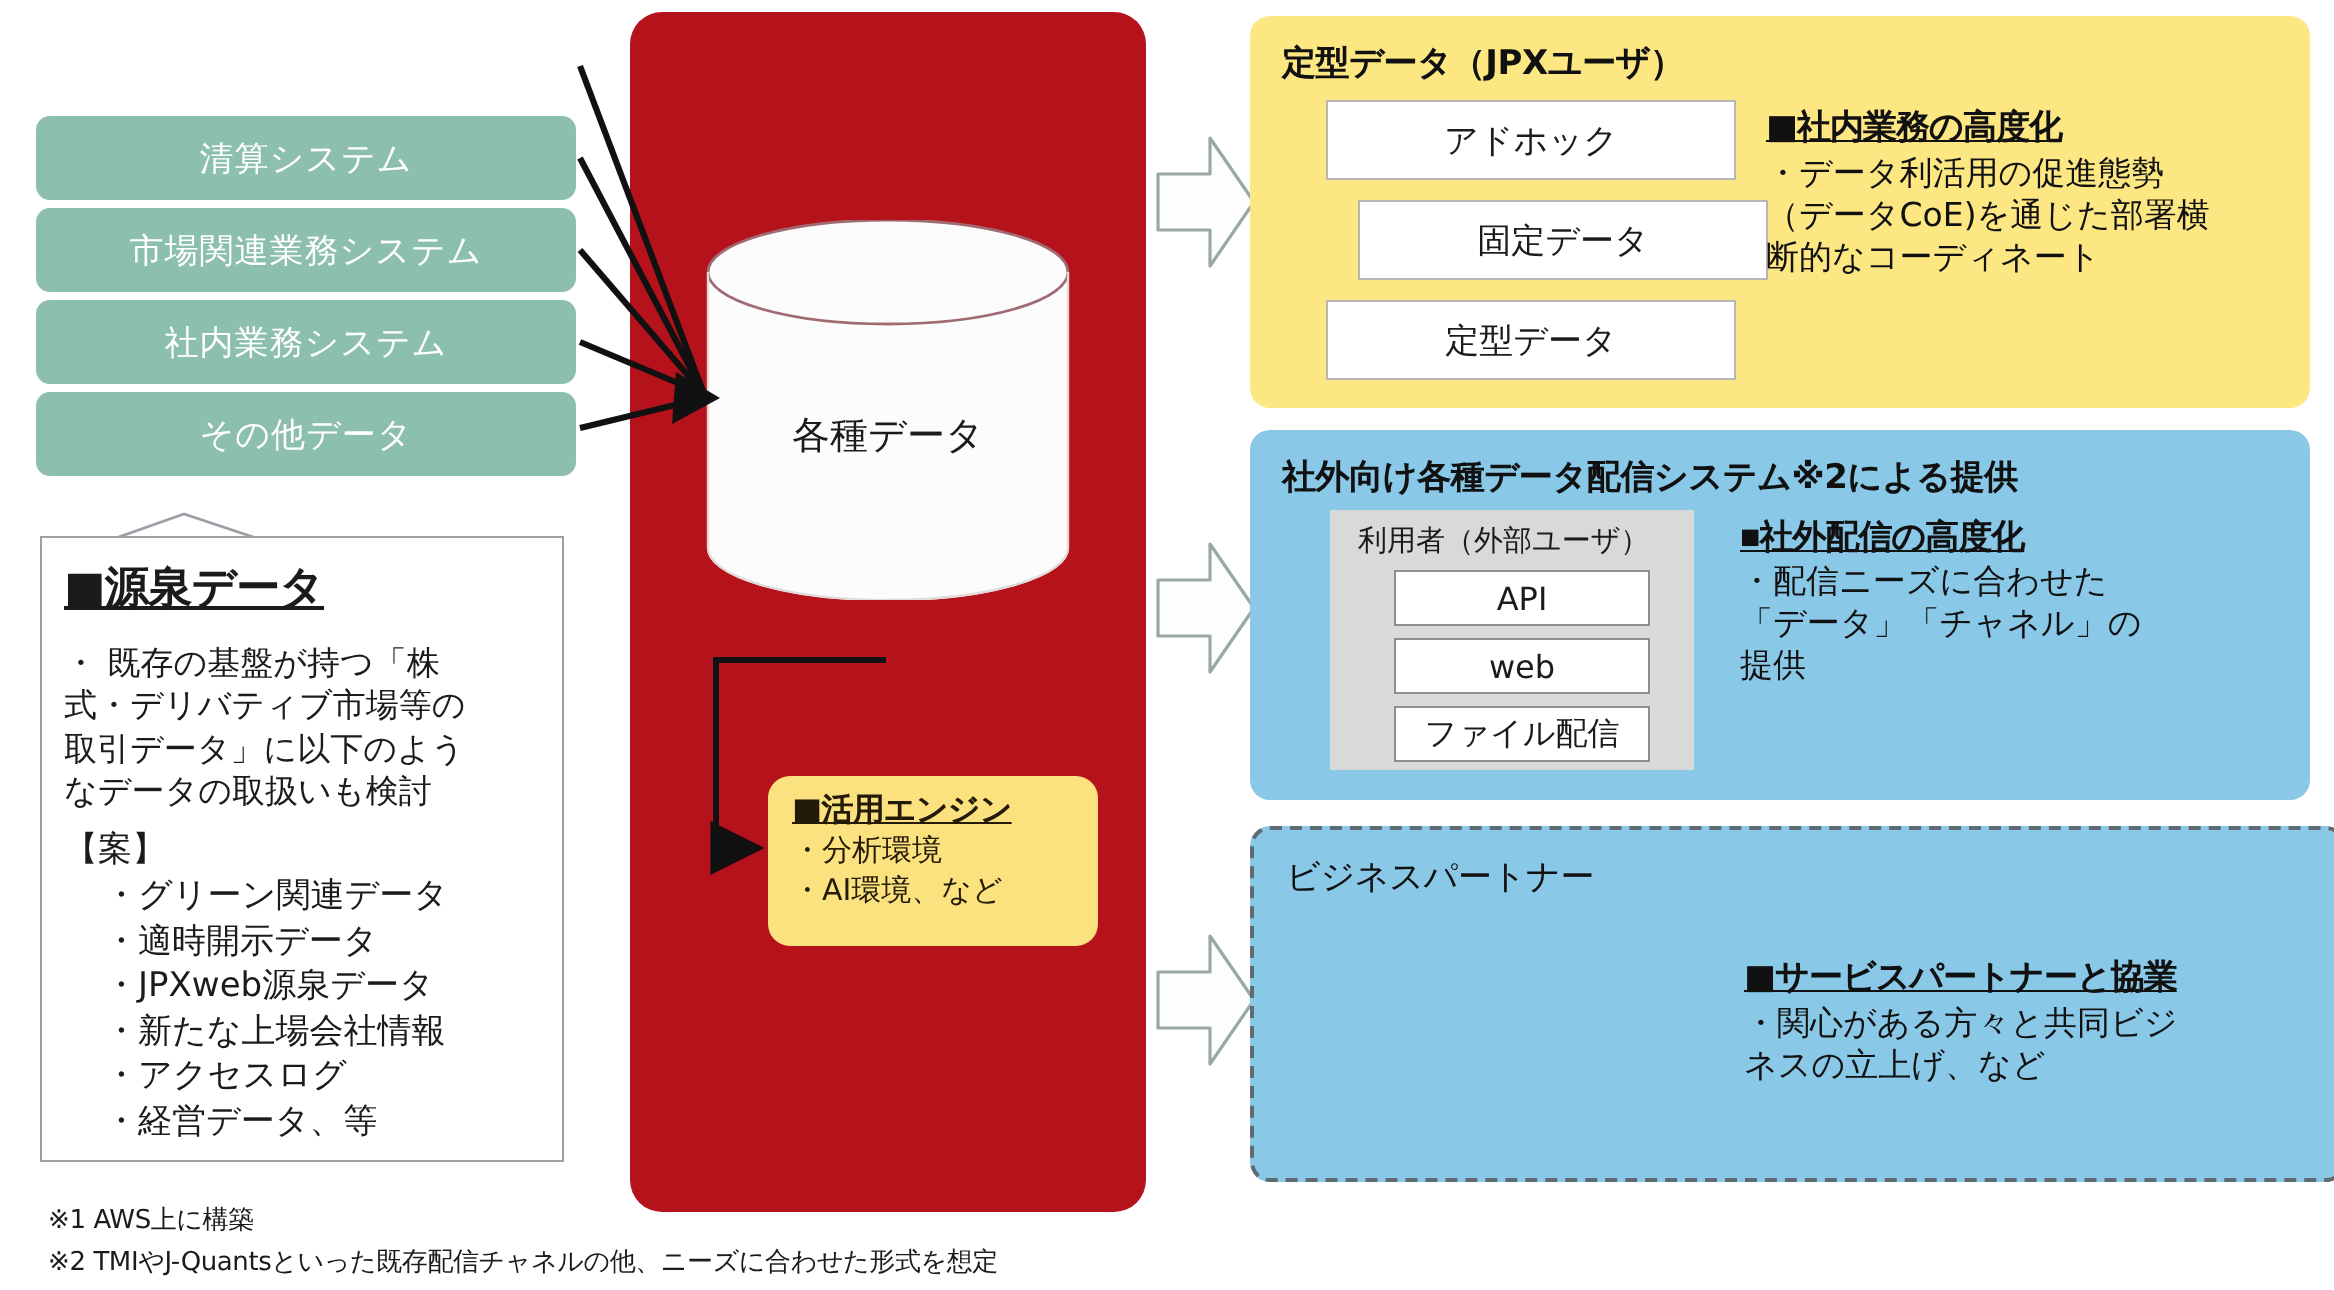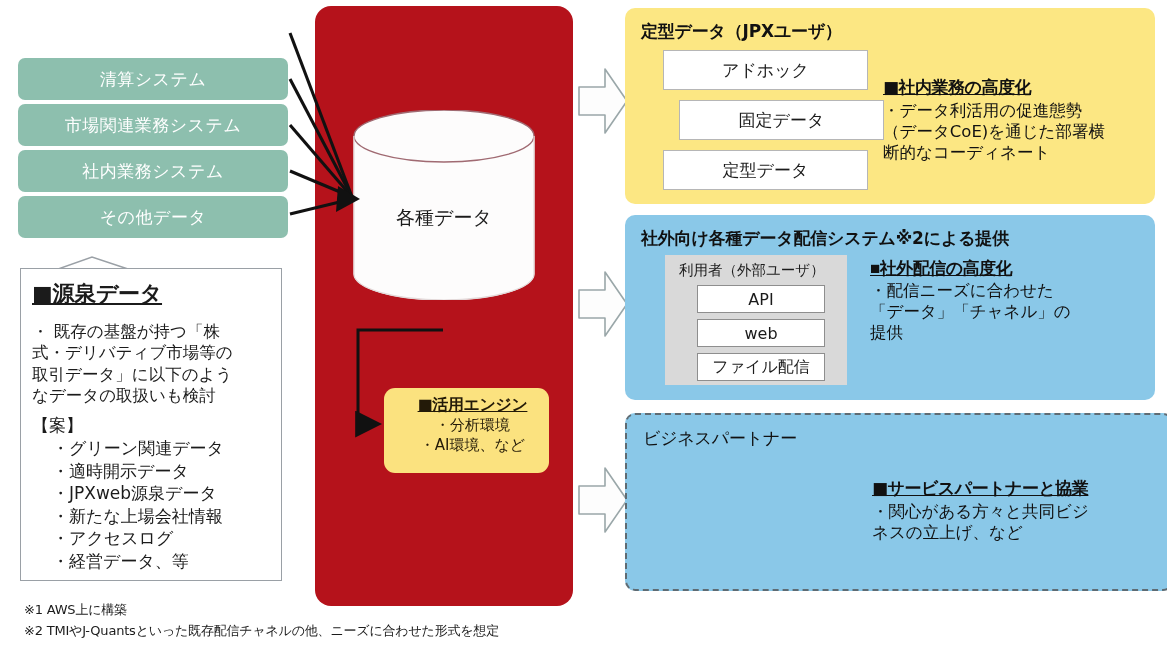--- a/index.html
+++ b/index.html
@@ -51,21 +51,20 @@
   .cyl-label{
     position:absolute;left:352px;top:205px;width:184px;text-align:center;
     font-size:19px;color:#1b1b1b;
   }
 
   
   .engine{
     position:absolute;left:384px;top:388px;width:165px;height:85px;
     background:#fbe27f;border-radius:11px;box-sizing:border-box;
     padding:7px 0 0 12px;
-    text-align:center;
   }
   .eng-title{font-size:16px;font-weight:bold;text-decoration:underline;color:#231a08;letter-spacing:-.4px;}
   .eng-li{font-size:15px;line-height:1.32;color:#231a08;}
 
   
   .panel{position:absolute;box-sizing:border-box;}
   .panel-yellow{left:625px;top:8px;width:530px;height:196px;background:#fce783;border-radius:10px;}
   .panel-blue{left:625px;top:215px;width:530px;height:185px;background:#8ac8e8;border-radius:10px;}
   .panel-dash{left:625px;top:413px;width:548px;height:178px;background:#8ac8e8;border-radius:10px;border:2px dashed #5e6b73;}
   .panel-head{
@@ -210,21 +209,21 @@
     <div class="white-box" style="left:38px;top:42px;width:205px;height:40px;">
       <span>アドホック</span>
     </div>
     <div class="white-box" style="left:54px;top:92px;width:205px;height:40px;">
       <span>固定データ</span>
     </div>
     <div class="white-box" style="left:38px;top:142px;width:205px;height:40px;">
       <span>定型データ</span>
     </div>
 
-    <div class="bullet-block" style="left:258px;top:44px;width:266px;margin-top:24px;">
+    <div class="bullet-block" style="left:258px;top:44px;width:266px;">
       <div class="bb-title">■社内業務の高度化</div>
       <div class="bb-line">・データ利活用の促進態勢</div>
       <div class="bb-line">（データCoE)を通じた部署横</div>
       <div class="bb-line">断的なコーディネート</div>
     </div>
   </div>
 
   <div class="panel panel-blue">
     <div class="panel-head">社外向け各種データ配信システム※2による提供</div>
 

